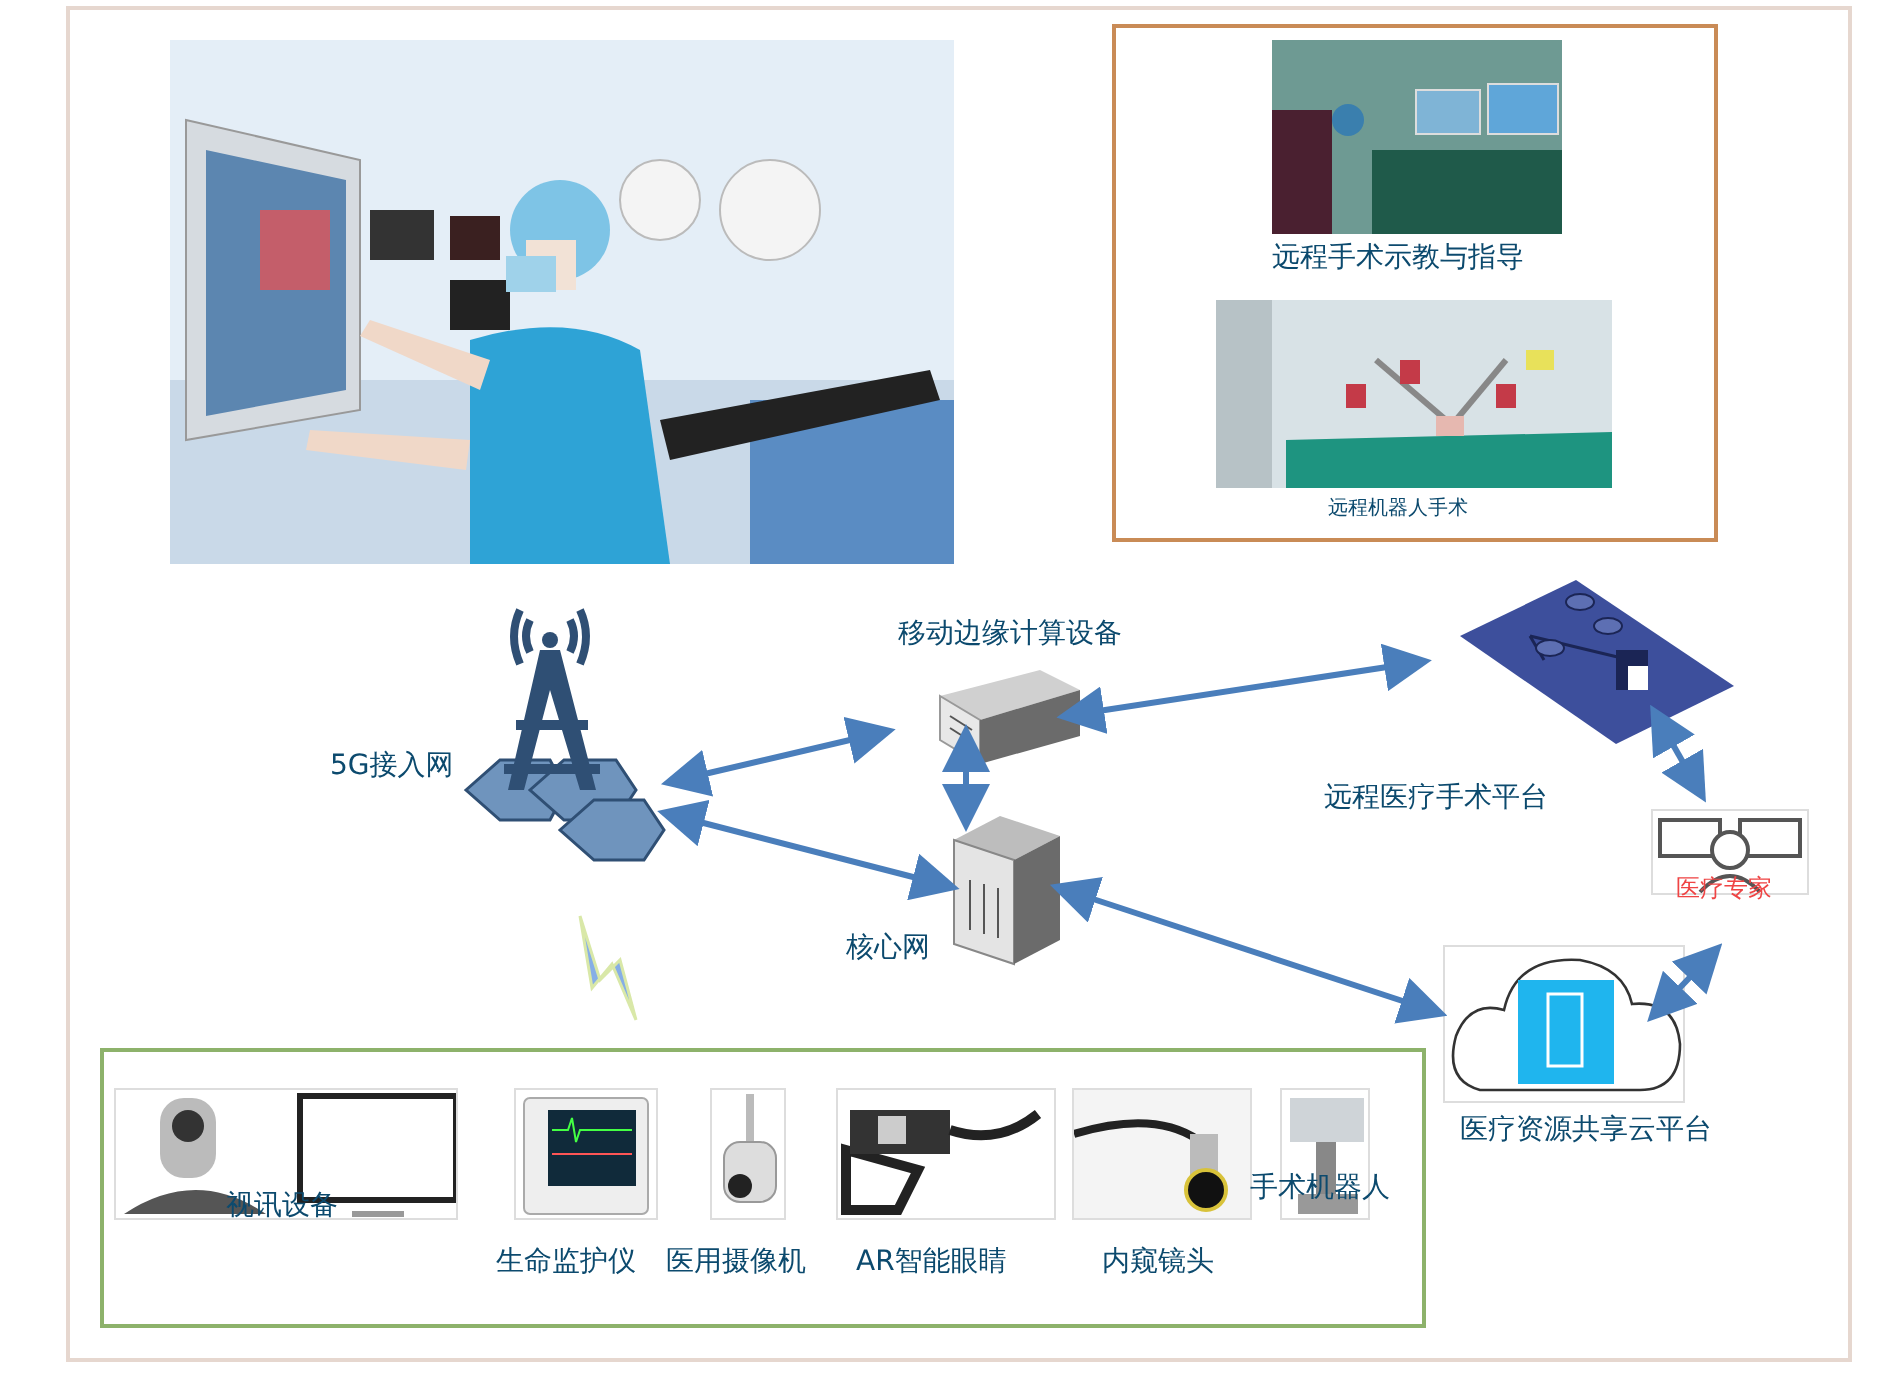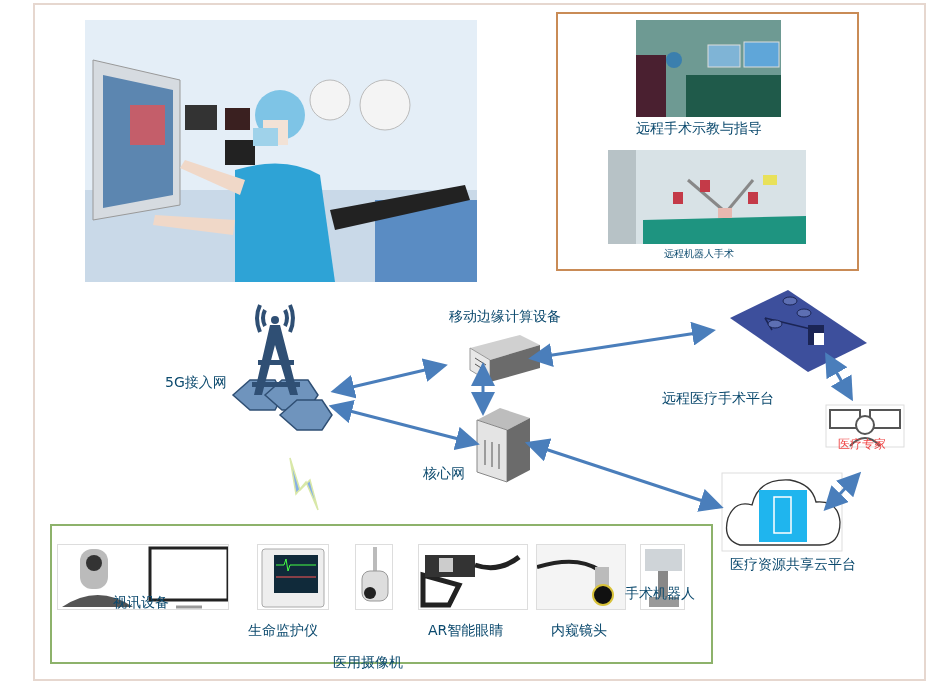--- a/index.html
+++ b/index.html
@@ -207,16 +207,16 @@
 <div class="dev" style="left:640px;top:544px;width:45px;height:66px;">
   <svg width="45" height="66" viewBox="0 0 45 66">
     <rect x="4" y="4" width="37" height="22" fill="#cfd4d8"></rect>
     <rect x="17" y="26" width="10" height="26" fill="#888"></rect>
     <rect x="8" y="52" width="30" height="10" fill="#999"></rect>
   </svg>
 </div>
 
 <div class="lbl" style="left:113px;top:594px;font-size:14px;">视讯设备</div>
 <div class="lbl" style="left:248px;top:622px;font-size:14px;">生命监护仪</div>
-<div class="lbl" style="left:333px;top:622px;font-size:14px;margin-top:32px;">医用摄像机</div>
+<div class="lbl" style="left:333px;top:622px;font-size:14px;">医用摄像机</div>
 <div class="lbl" style="left:428px;top:622px;font-size:14px;">AR智能眼睛</div>
 <div class="lbl" style="left:551px;top:622px;font-size:14px;">内窥镜头</div>
 <div class="lbl" style="left:625px;top:585px;font-size:14px;">手术机器人</div>
 
 </body></html>

